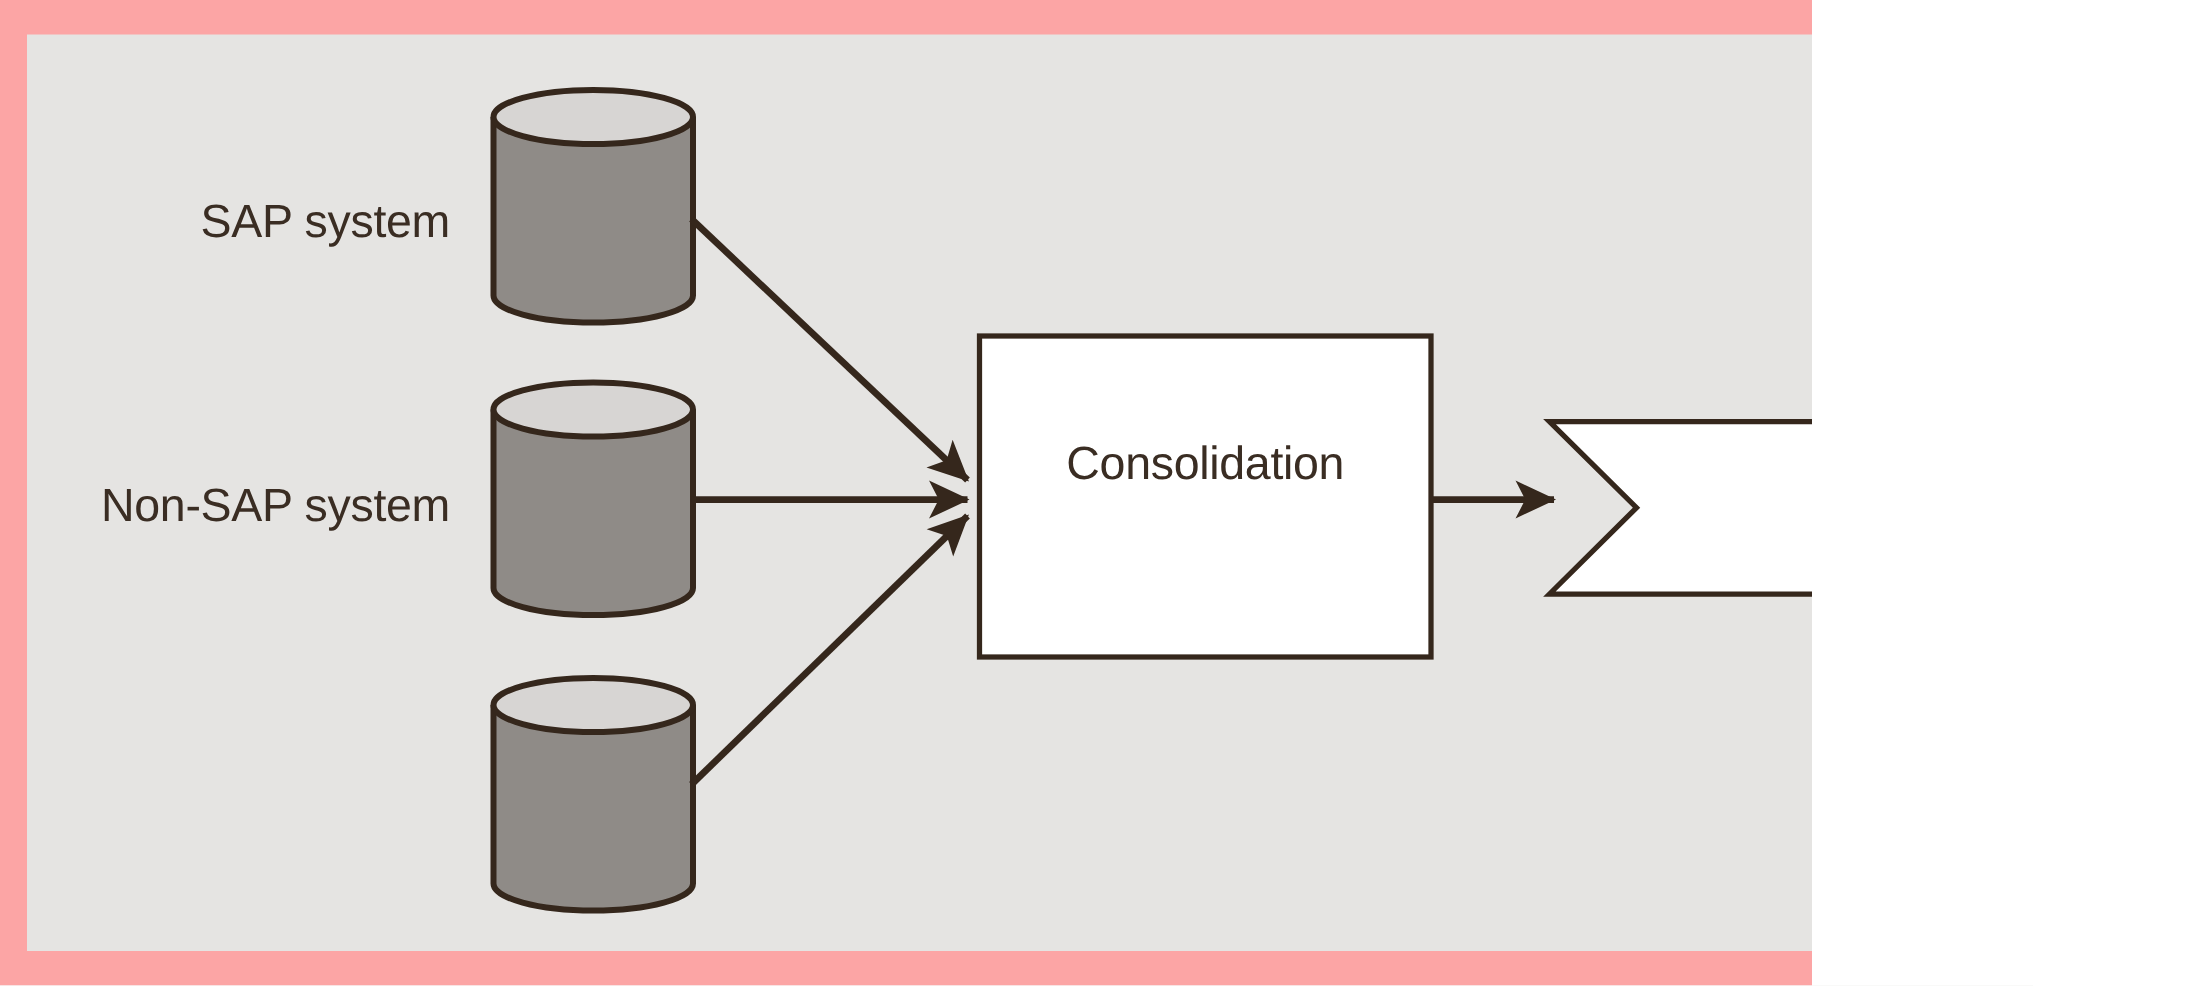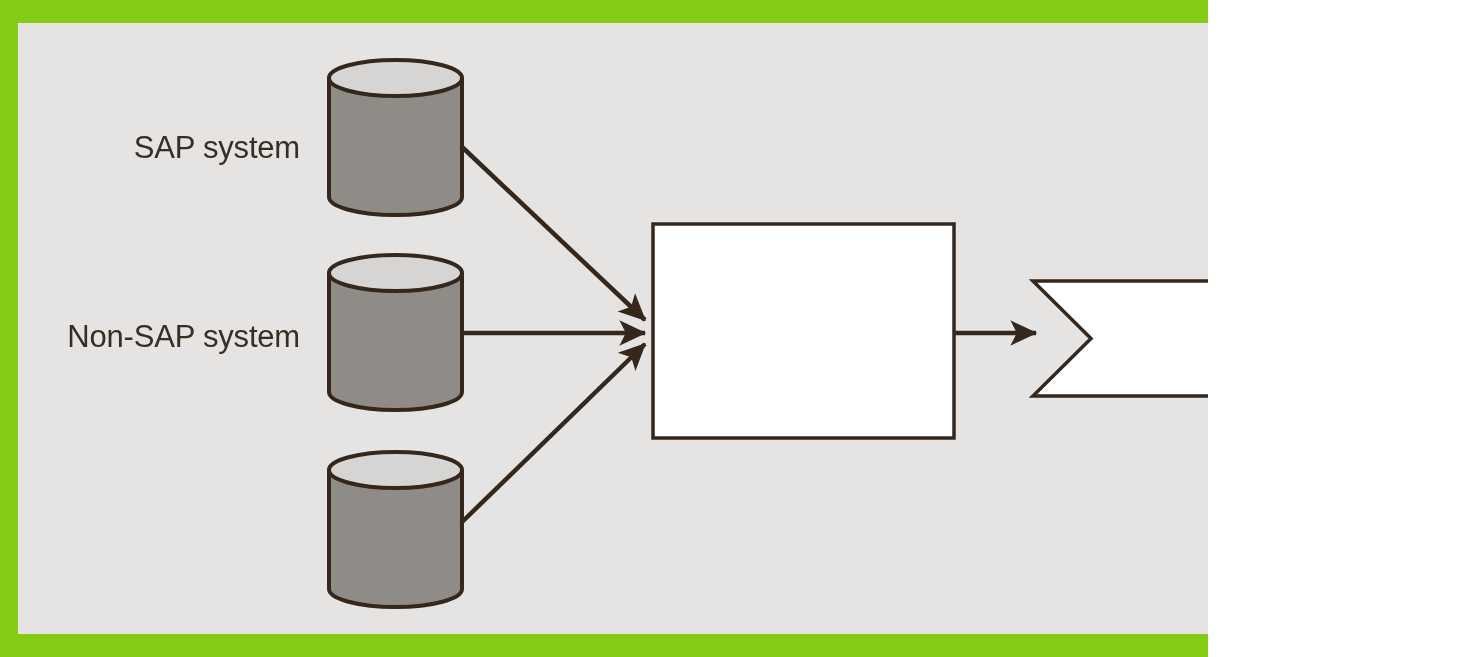--- a/index.html
+++ b/index.html
@@ -5,21 +5,21 @@
   html, body {
     margin: 0;
     padding: 0;
     background: #ffffff;
     font-family: "Liberation Sans", "DejaVu Sans", sans-serif;
   }
   .stage {
     position: relative;
     width: 1208px;
     height: 657px;
-    background: #84cc16;
+    background: #fca5a5;
     overflow: hidden;
   }
   .stage svg {
     position: absolute;
     left: 0;
     top: 0;
     width: 1472px;
     height: 657px;
     display: block;
   }
@@ -85,16 +85,17 @@
 
     <line x1="953" y1="333" x2="1036" y2="333" stroke="#35271c" stroke-width="4.5" marker-end="url(#arrowhead)"></line>
 
     <polygon points="1033,281 1357,281 1416,338.5 1357,396 1033,396 1091,338.5" fill="#ffffff" stroke="#35271c" stroke-width="3.5"></polygon>
   </svg>
 
   <div class="lbl src-label" style="top:128px">SAP system</div>
   <div class="lbl src-label" style="top:317px">Non-SAP system</div>
 
   <div class="node-label process-label">
+    <span>Consolidation</span>
   </div>
 
 
 </div>
 
 </body></html>

